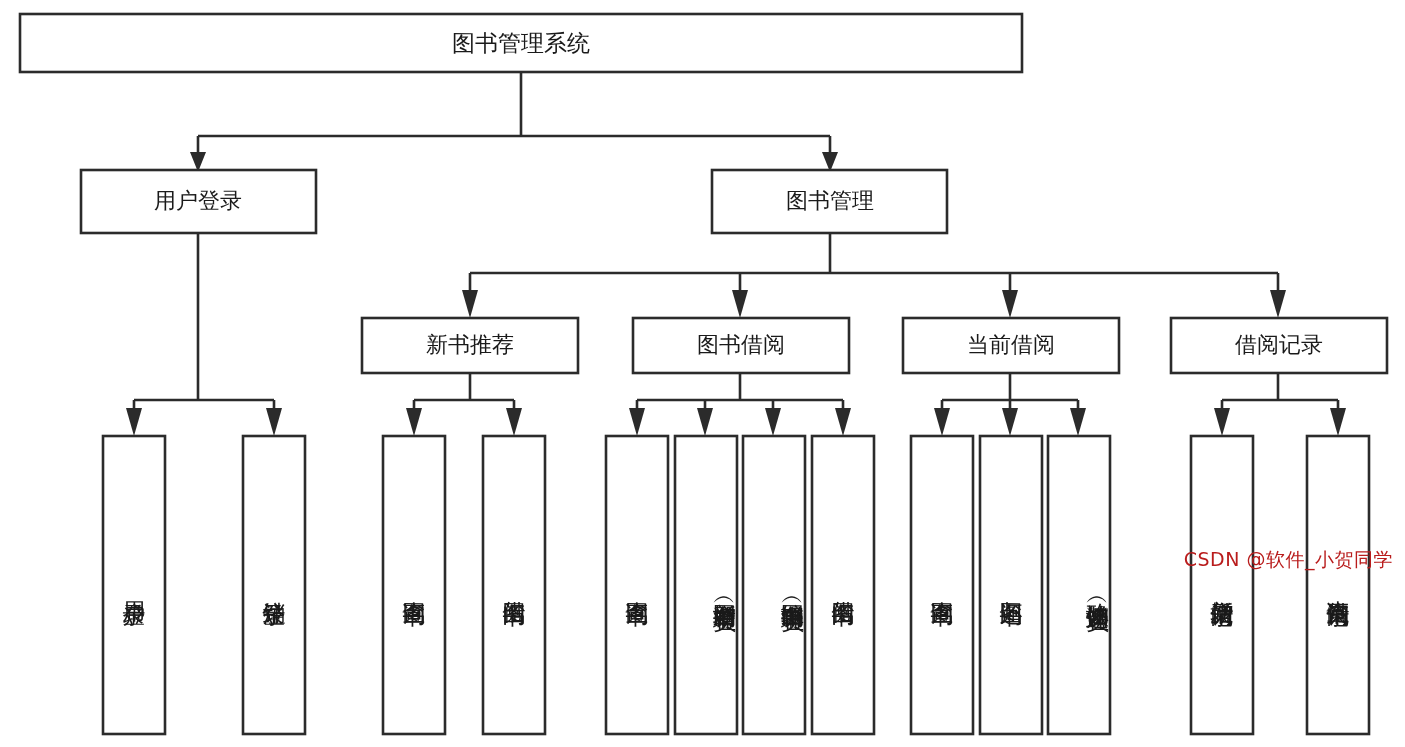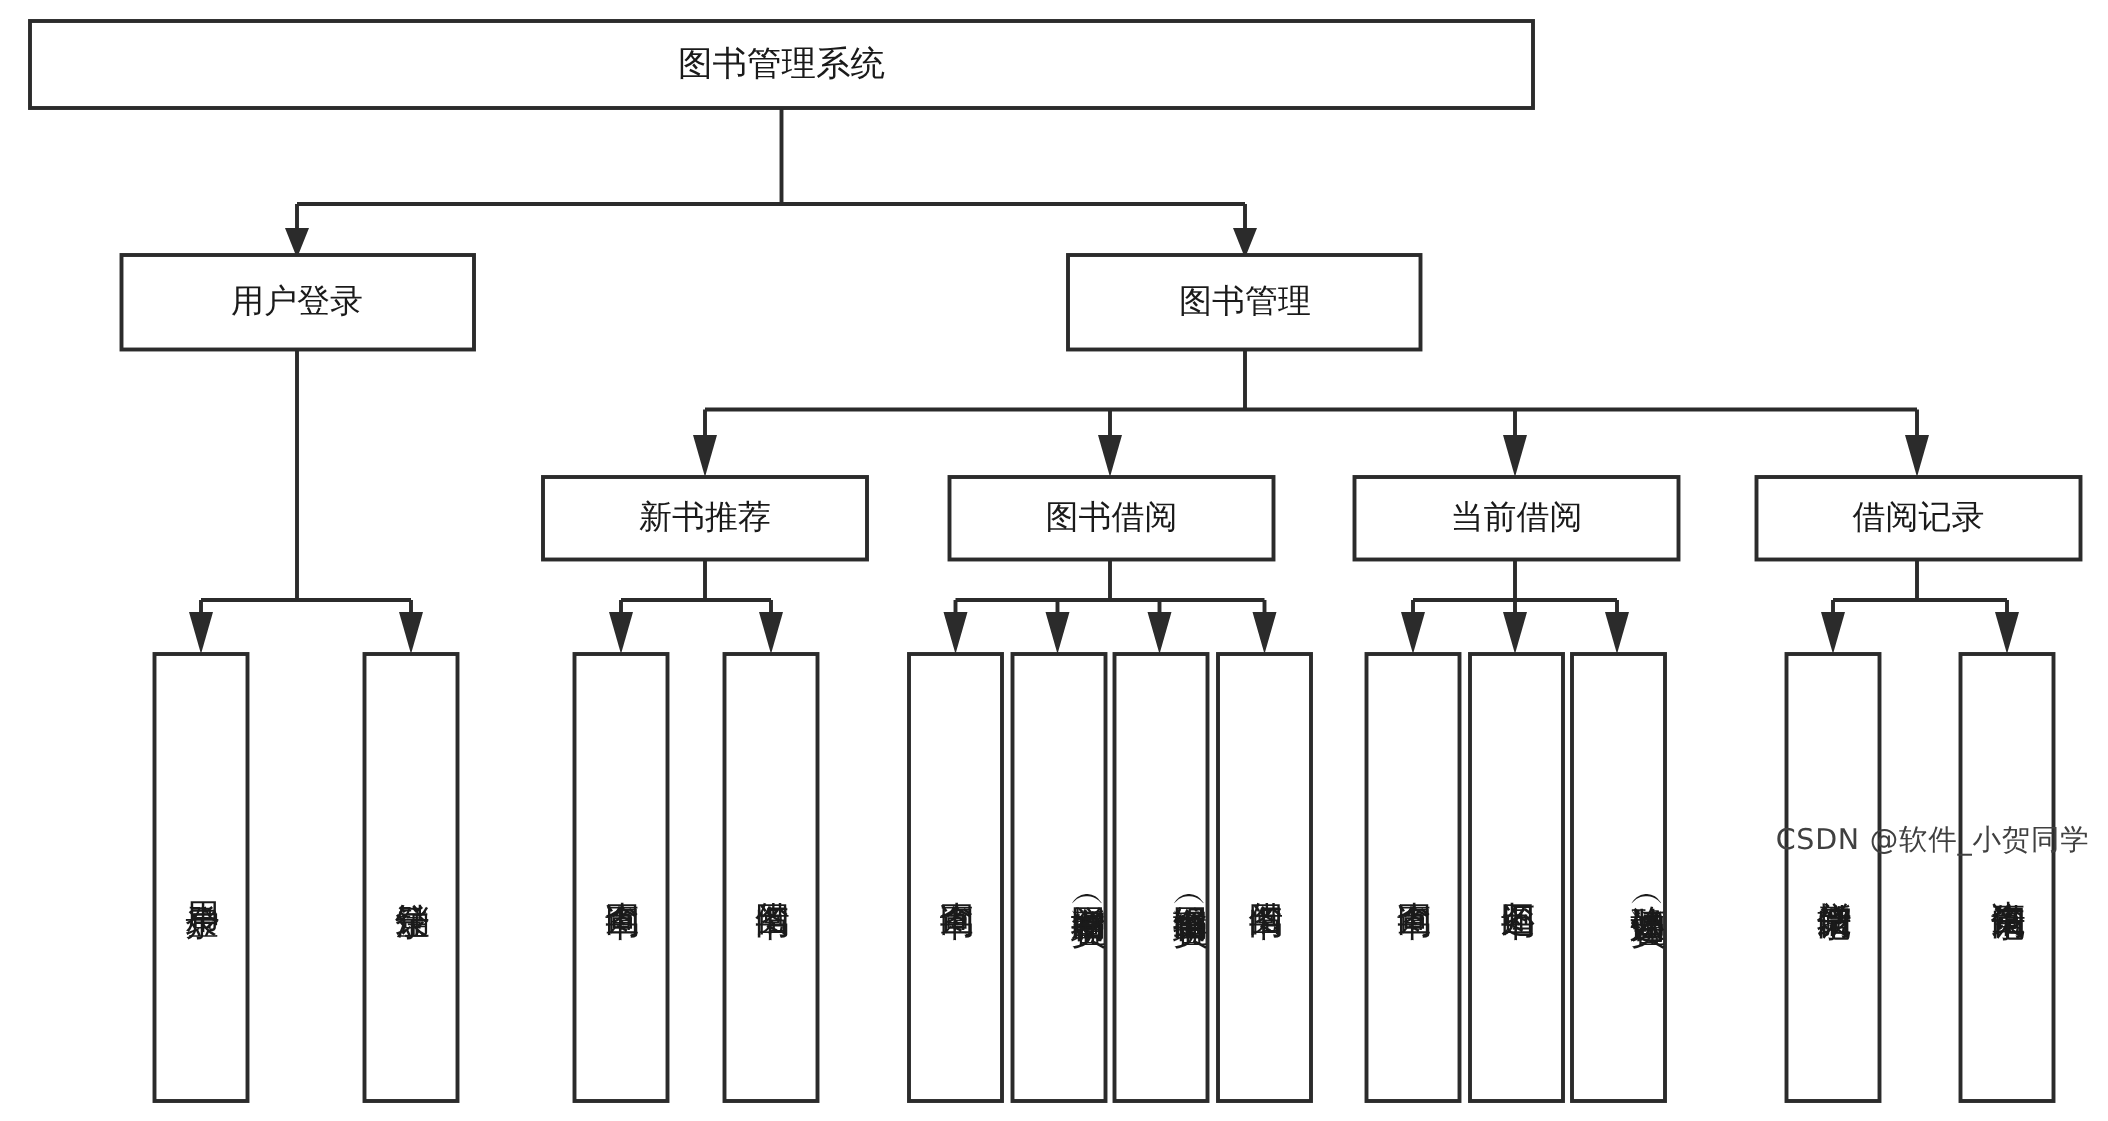--- a/index.html
+++ b/index.html
@@ -72,21 +72,21 @@
     display: flex;
     align-items: center;
     justify-content: center;
   }
   .watermark {
     position: absolute;
     right: 12px;
     bottom: 6px;
     font-family: "DejaVu Sans", "Liberation Sans", sans-serif;
     font-size: 19px;
-    color: #404040;
+    color: #b91c1c;
     letter-spacing: 0.5px;
     user-select: none;
   }
 </style>
 </head>
 <body>
 
 <div id="diagram-root">
 
   <svg class="diagram-canvas" viewBox="0 0 1405 747" xmlns="http://www.w3.org/2000/svg">

